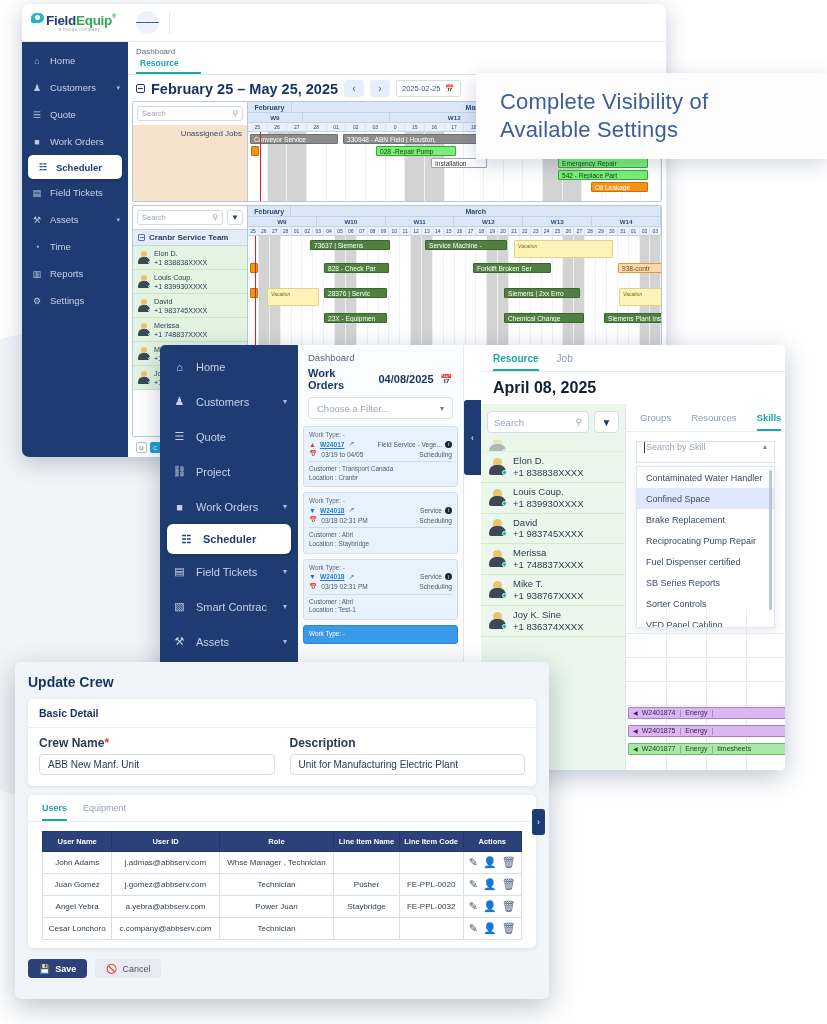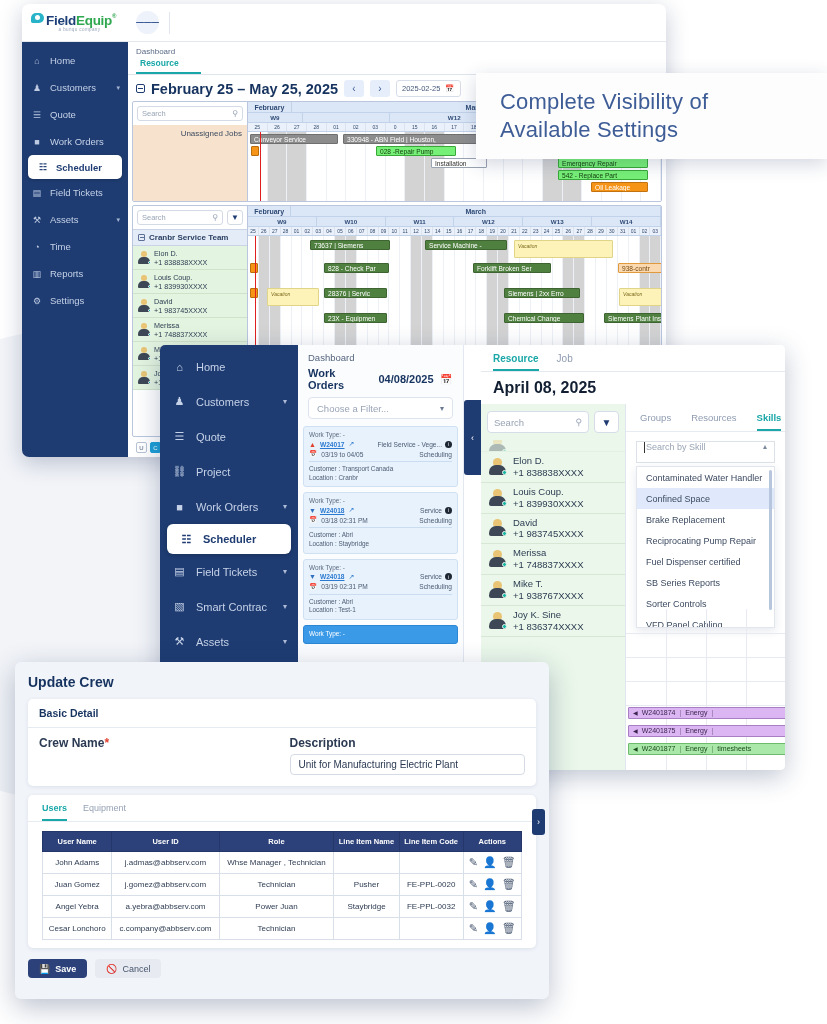--- a/index.html
+++ b/index.html
@@ -939,20 +939,21 @@
 </div>
 
 <div id="win-crew">
   <div class="crew-title">Update Crew</div>
 
   <div class="panel">
     <div class="panel-hdr">Basic Detail</div>
     <div class="form-row">
       <div class="fgroup">
         <span class="flabel"><span>Crew Name</span><span class="req">*</span></span>
+        <div class="finput">ABB New Manf. Unit</div>
       </div>
       <div class="fgroup">
         <span class="flabel">Description</span>
         <div class="finput">Unit for Manufacturing Electric Plant</div>
       </div>
     </div>
   </div>
 
   <div class="panel2">
     <div class="utabs" id="u-tabs">

